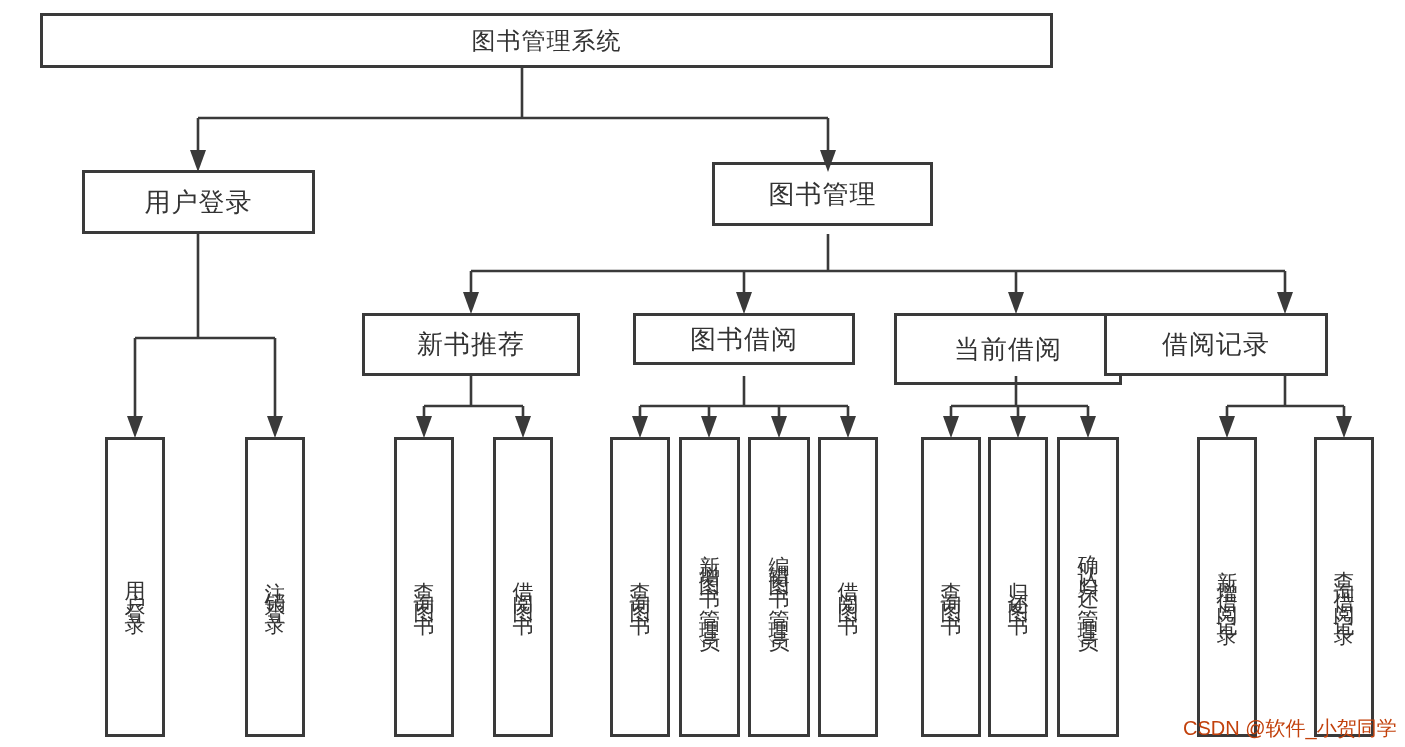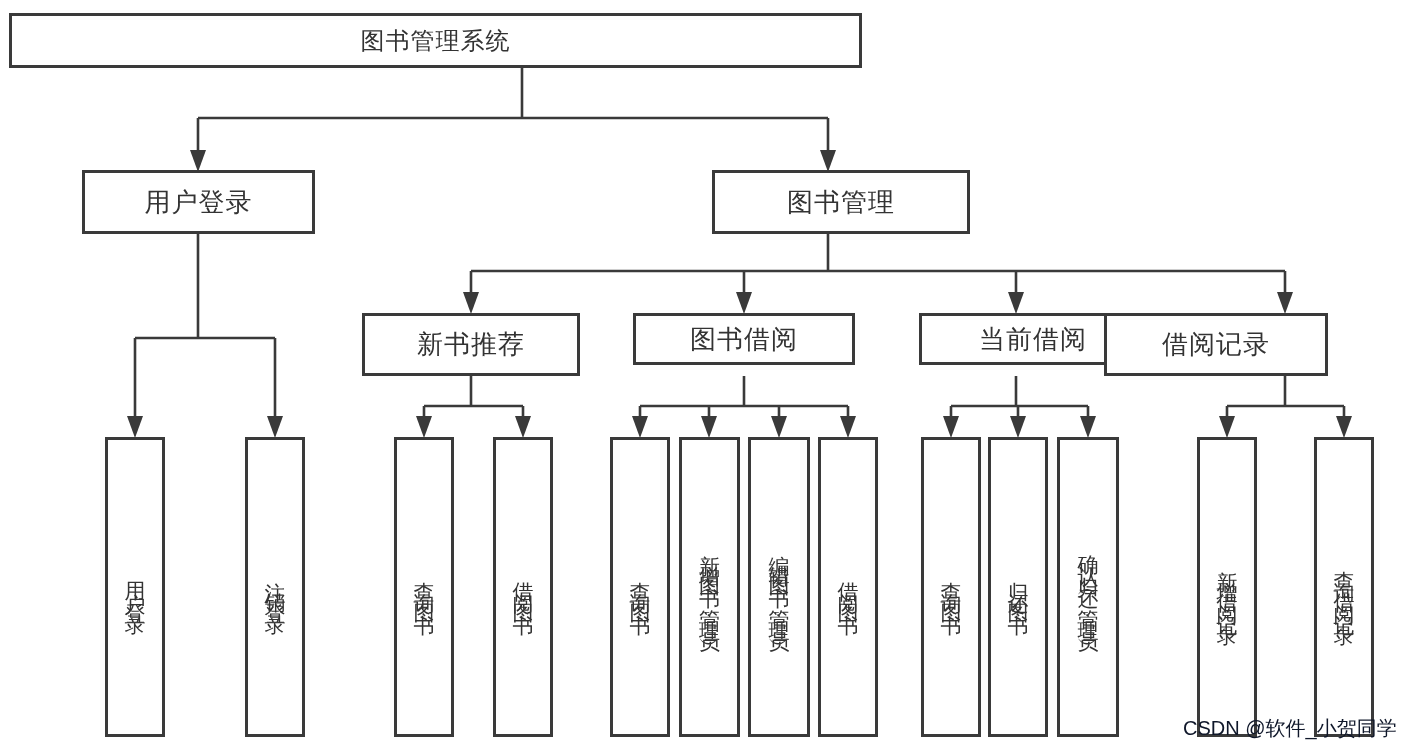--- a/index.html
+++ b/index.html
@@ -38,21 +38,21 @@
     letter-spacing: 11px;
     line-height: 1.05;
     color: #333333;
     white-space: nowrap;
   }
   .watermark {
     position: absolute;
     left: 1183px;
     top: 715px;
     font-size: 20px;
-    color: #0f172a;
+    color: #c2410c;
     white-space: nowrap;
     z-index: 6;
   }
 </style>
 </head>
 <body>
 
 <div class="stage">
 
   <svg class="wires" width="1405" height="747" viewBox="0 0 1405 747">
@@ -81,38 +81,38 @@
       <polygon points="771,416 787,416 779,438"></polygon>
       <polygon points="840,416 856,416 848,438"></polygon>
       <polygon points="943,416 959,416 951,438"></polygon>
       <polygon points="1010,416 1026,416 1018,438"></polygon>
       <polygon points="1080,416 1096,416 1088,438"></polygon>
       <polygon points="1219,416 1235,416 1227,438"></polygon>
       <polygon points="1336,416 1352,416 1344,438"></polygon>
     </g>
   </svg>
 
-  <div class="box h root" style="left:9px;top:13px;width:853px;height:55px">
+  <div class="box h root" style="left:40px;top:13px;width:1013px;height:55px">
     <span>图书管理系统</span>
   </div>
 
   <div class="box h" style="left:82px;top:170px;width:233px;height:64px">
     <span>用户登录</span>
   </div>
-  <div class="box h" style="left:712px;top:170px;width:258px;height:64px">
+  <div class="box h" style="left:712px;top:162px;width:221px;height:64px">
     <span>图书管理</span>
   </div>
 
   <div class="box h" style="left:362px;top:313px;width:218px;height:63px">
     <span>新书推荐</span>
   </div>
   <div class="box h" style="left:633px;top:313px;width:222px;height:52px">
     <span>图书借阅</span>
   </div>
-  <div class="box h" style="left:919px;top:313px;width:228px;height:52px">
+  <div class="box h" style="left:894px;top:313px;width:228px;height:72px">
     <span>当前借阅</span>
   </div>
   <div class="box h" style="left:1104px;top:313px;width:224px;height:63px">
     <span>借阅记录</span>
   </div>
 
   <div class="box leaf" style="left:105px;width:60px">
     <span class="vtext">用户登录</span>
   </div>
   <div class="box leaf" style="left:245px;width:60px">

